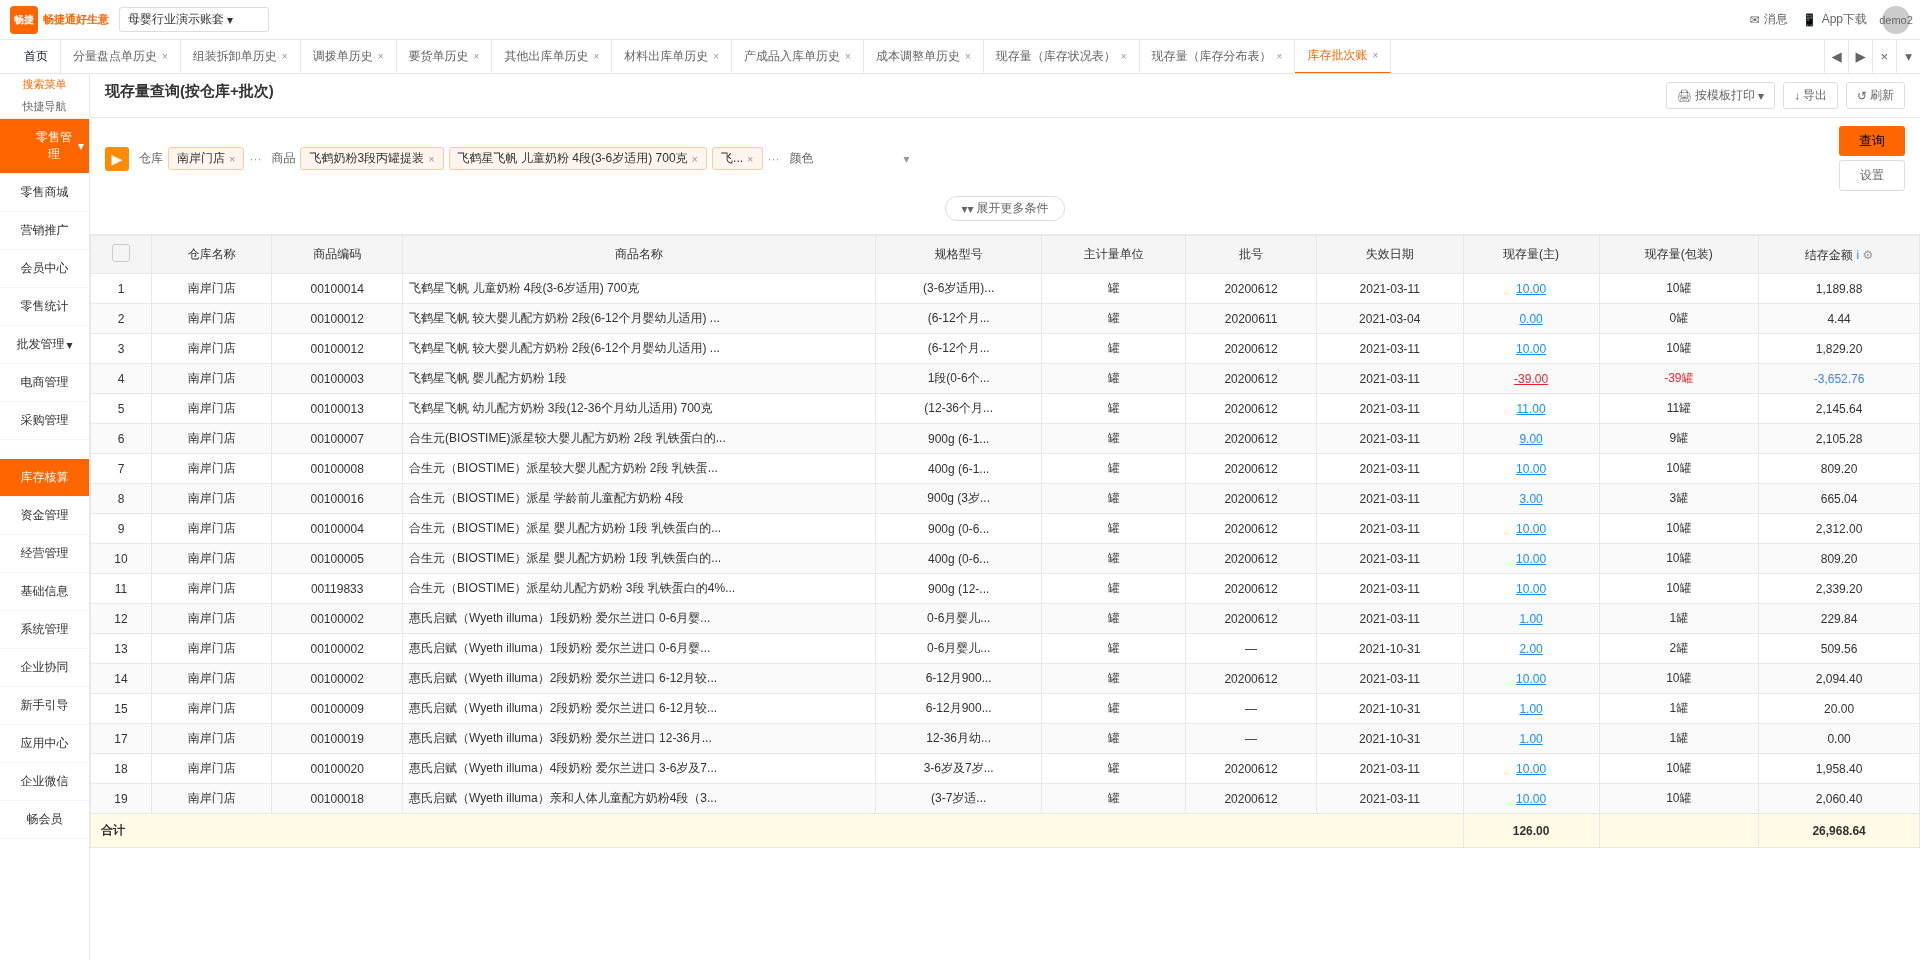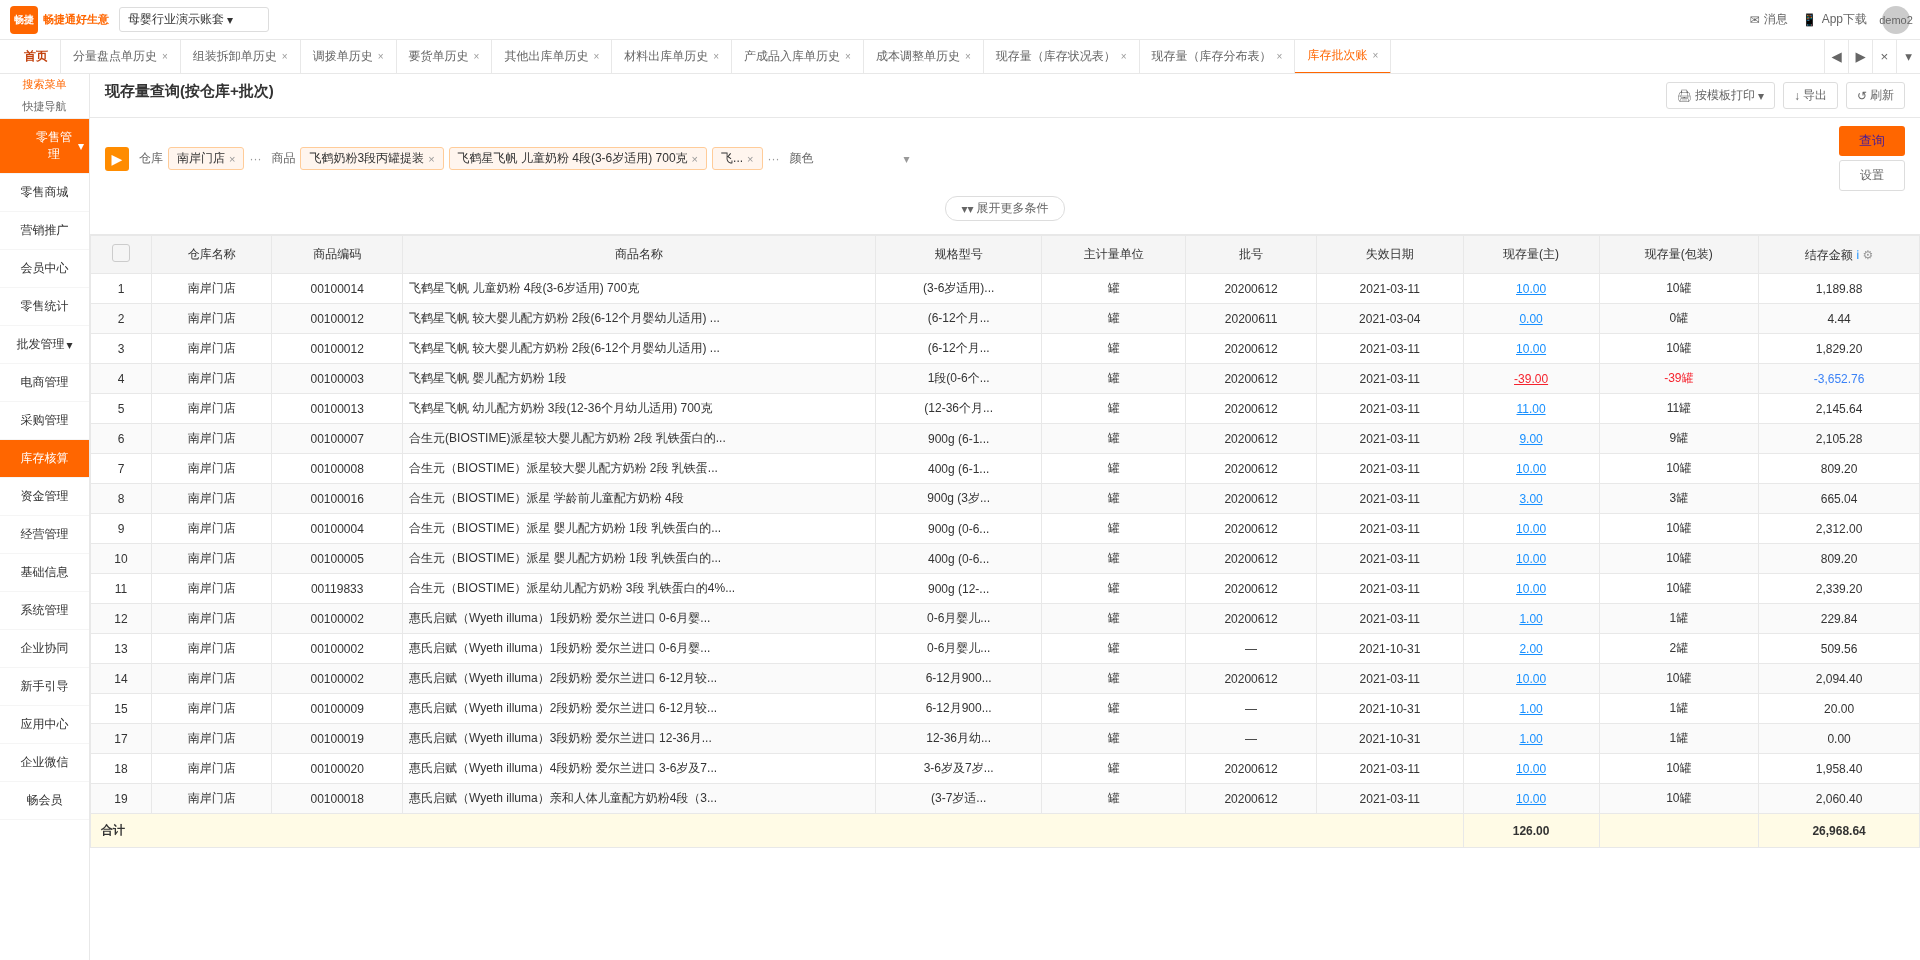--- a/index.html
+++ b/index.html
@@ -10,21 +10,21 @@
     .logo-area { display: flex; align-items: center; gap: 5px; color: #ff6600; font-weight: bold; font-size: 13px; min-width: 90px; }
     .logo-icon { width: 28px; height: 28px; background: #ff6600; border-radius: 4px; display: flex; align-items: center; justify-content: center; color: white; font-size: 10px; }
     .industry-select { display: flex; align-items: center; gap: 3px; padding: 3px 8px; border: 1px solid #ddd; border-radius: 3px; cursor: pointer; min-width: 150px; font-size: 12px; }
     .top-right { margin-left: auto; display: flex; align-items: center; gap: 15px; }
     .top-btn { display: flex; align-items: center; gap: 4px; cursor: pointer; color: #666; font-size: 12px; }
     .avatar { width: 28px; height: 28px; border-radius: 50%; background: #ccc; display: flex; align-items: center; justify-content: center; font-size: 11px; color: #666; }
 
     
     .nav-tabs { height: 34px; background: #fff; display: flex; align-items: center; border-bottom: 1px solid #e8e8e8; overflow: hidden; }
     .nav-tab { height: 34px; padding: 0 12px; display: flex; align-items: center; gap: 5px; font-size: 12px; cursor: pointer; white-space: nowrap; border-right: 1px solid #e8e8e8; color: #666; flex-shrink: 0; }
-    .nav-tab:first-child { color: #c2410c; font-weight: 700; padding-left: 24px; }
+    .nav-tab:first-child { color: #0f172a; font-weight: 400; padding-left: 24px; }
     .nav-tab.active { color: #ff6600; border-bottom: 2px solid #ff6600; }
     .nav-tab .close-x { color: #999; font-size: 10px; cursor: pointer; }
     .nav-arrows { display: flex; align-items: center; margin-left: auto; }
     .nav-arrow-btn { width: 24px; height: 34px; display: flex; align-items: center; justify-content: center; cursor: pointer; border: none; background: #fff; color: #666; border-left: 1px solid #e8e8e8; }
 
     
     .main-layout { display: flex; height: calc(960px - 74px); }
 
     
     .sidebar { width: 90px; background: #fff; border-right: 1px solid #e8e8e8; display: flex; flex-direction: column; overflow-y: auto; }
@@ -47,21 +47,21 @@
 
     
     .filter-bar { background: #fff; padding: 8px 15px; border-bottom: 1px solid #e8e8e8; }
     .filter-row { display: flex; align-items: center; gap: 10px; flex-wrap: wrap; }
     .filter-group { display: flex; align-items: center; gap: 5px; }
     .filter-label { font-size: 12px; color: #666; white-space: nowrap; }
     .filter-tag { display: flex; align-items: center; gap: 4px; padding: 2px 8px; background: #fff5ee; border: 1px solid #ffcc99; border-radius: 3px; font-size: 12px; color: #333; }
     .filter-tag .remove { color: #999; cursor: pointer; font-size: 11px; }
     .expand-row { text-align: center; padding: 5px; }
     .expand-btn { display: inline-flex; align-items: center; gap: 3px; padding: 3px 15px; border: 1px solid #ddd; border-radius: 12px; cursor: pointer; font-size: 12px; color: #666; background: #fff; }
-    .btn-query { padding: 6px 20px; background: #ff6600; color: #4c1d95; border: none; border-radius: 3px; cursor: pointer; font-size: 13px; font-weight: 500; }
+    .btn-query { padding: 6px 20px; background: #ff6600; color: #000000; border: none; border-radius: 3px; cursor: pointer; font-size: 13px; font-weight: 500; }
     .btn-settings { padding: 6px 15px; background: #fff; color: #666; border: 1px solid #ddd; border-radius: 3px; cursor: pointer; font-size: 12px; }
     .query-btns { margin-left: auto; display: flex; flex-direction: column; gap: 4px; }
     .filter-dots { color: #999; cursor: pointer; }
     .arrow-forward { width: 24px; height: 24px; background: #ff8c00; color: white; display: flex; align-items: center; justify-content: center; border-radius: 3px; cursor: pointer; font-size: 14px; flex-shrink: 0; }
 
     
     .table-wrapper { flex: 1; overflow-y: auto; overflow-x: auto; background: #fff; }
     table { width: 100%; border-collapse: collapse; font-size: 12px; }
     thead tr { background: #f5f5f5; }
     thead th { padding: 8px 6px; border: 1px solid #e8e8e8; text-align: center; font-weight: 500; color: #333; white-space: nowrap; }
@@ -167,21 +167,21 @@
     <div class="sidebar-search-label">搜索菜单</div>
     <div class="sidebar-nav-label">快捷导航</div>
     <div class="sidebar-item has-arrow" style="background:#ff6600;color:white;padding-left:32px;">零售管理 <span>▾</span></div>
     <div class="sidebar-item">零售商城</div>
     <div class="sidebar-item">营销推广</div>
     <div class="sidebar-item">会员中心</div>
     <div class="sidebar-item">零售统计</div>
     <div class="sidebar-item has-arrow">批发管理 <span>▾</span></div>
     <div class="sidebar-item">电商管理</div>
     <div class="sidebar-item">采购管理</div>
-    <div class="sidebar-item active" style="background:#ff6600;color:white;">库存核算</div>
+    <div class="sidebar-item active" style="background:#ff6600;color:white;margin-top:19px;">库存核算</div>
     <div class="sidebar-item">资金管理</div>
     <div class="sidebar-item">经营管理</div>
     <div class="sidebar-item">基础信息</div>
     <div class="sidebar-item">系统管理</div>
     <div class="sidebar-item">企业协同</div>
     <div class="sidebar-item">新手引导</div>
     <div class="sidebar-item">应用中心</div>
     <div class="sidebar-item">企业微信</div>
     <div class="sidebar-item">畅会员</div>
   </div>

